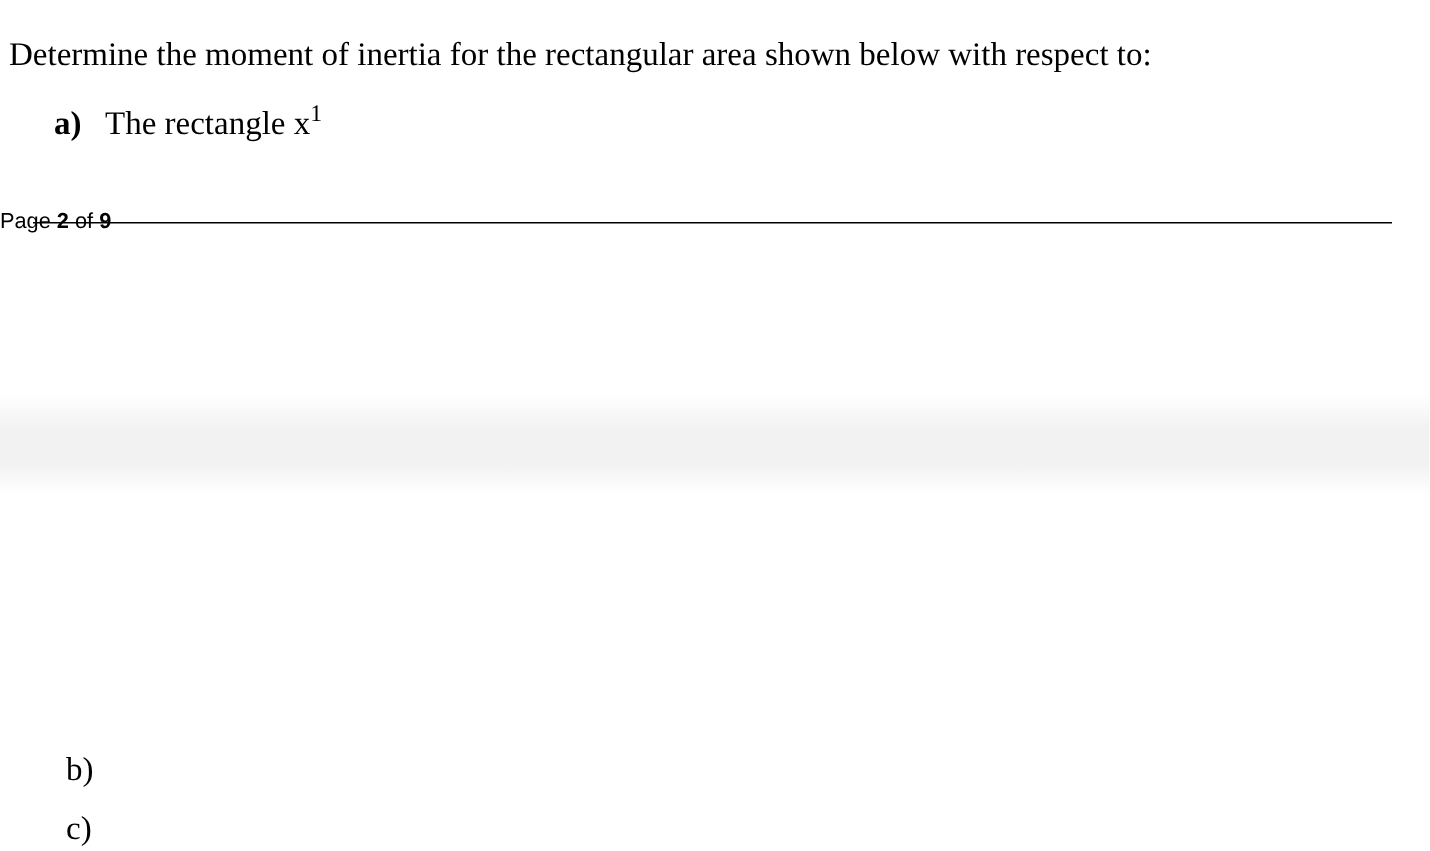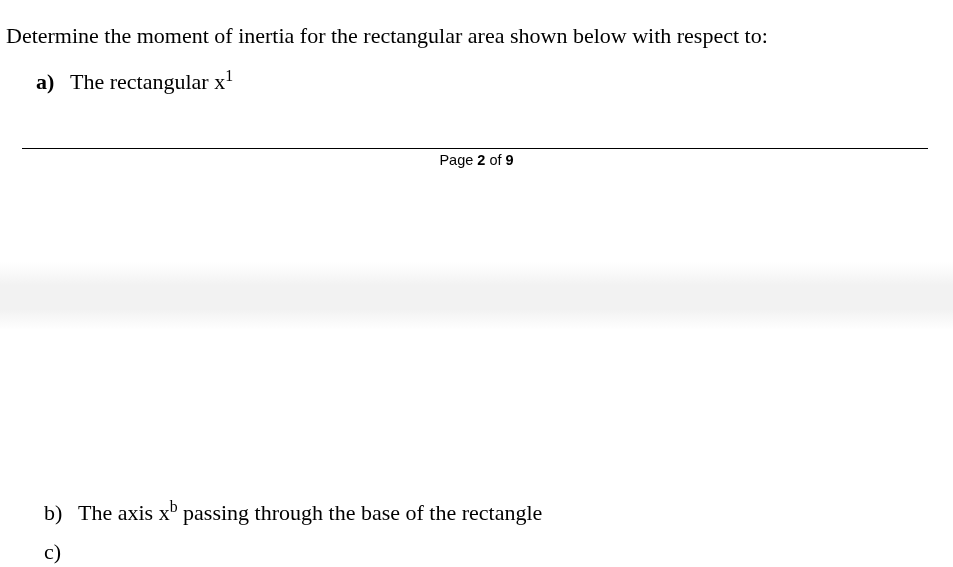--- a/index.html
+++ b/index.html
@@ -5,54 +5,51 @@
   * { margin: 0; padding: 0; box-sizing: border-box; }
   html, body { width: 953px; height: 567px; background: #ffffff; font-family: "Times New Roman", Times, serif; color: #000; }
   .page { position: relative; width: 953px; height: 567px; padding-left: 16px; }
   .upper { position: absolute; top: 0; left: 0; width: 953px; padding: 22px 12px 0 6px; }
   .question-line { font-size: 22px; line-height: 1.3; margin-bottom: 16px; }
   .list-item { display: flex; font-size: 22px; line-height: 1.4; padding-left: 30px; margin-top: 6px; }
   .marker { width: 34px; font-weight: bold; flex-shrink: 0; }
   .item-text { }
   sup { font-size: 0.72em; vertical-align: super; line-height: 0; }
   .hr-line { position: absolute; top: 148px; left: 22px; width: 906px; border-top: 1px solid #000; }
-  .page-number { position: absolute; top: 152px; left: 0; width: 953px; text-align: center; font-family: Arial, Helvetica, sans-serif; font-size: 14.5px; }
+  .page-number { position: absolute; top: 140px; left: 0; width: 953px; font-family: Arial, Helvetica, sans-serif; font-size: 14.5px; }
   .page-number strong { font-weight: bold; }
   .gap-bar { position: absolute; top: 262px; left: 0; width: 953px; height: 68px; background: linear-gradient(to bottom, #ffffff 0%, #f2f2f2 35%, #f2f2f2 70%, #ffffff 100%); }
   .lower { position: absolute; top: 490px; left: 0; width: 953px; padding: 0 12px 0 6px; }
   .lower .list-item { margin-top: 8px; padding-left: 38px; }
   .lower .marker { font-weight: normal; }
 </style>
 </head>
 <body>
 <div class="page">
 
   <div class="upper">
     <div class="question-line">Determine the moment of inertia for the rectangular area shown below with respect to:</div>
     <div class="list-item">
       <span class="marker">a)</span>
       <span class="item-text">
-        <span>The rectangular x</span><sup>1</sup><span></span>
+        <span>The rectangle x</span><sup>1</sup><span></span>
       </span>
     </div>
   </div>
 
   <div class="hr-line"></div>
 
   <div class="page-number">
     <span>Page </span><strong>2</strong><span> of </span><strong>9</strong>
   </div>
 
   <div class="gap-bar"></div>
 
   <div class="lower">
     <div class="list-item">
       <span class="marker">b)</span>
-      <span class="item-text">
-        <span>The axis x</span><sup>b</sup><span> passing through the base of the rectangle</span>
-      </span>
     </div>
     <div class="list-item">
       <span class="marker">c)</span>
     </div>
   </div>
 
 </div>
 
 </body></html>

